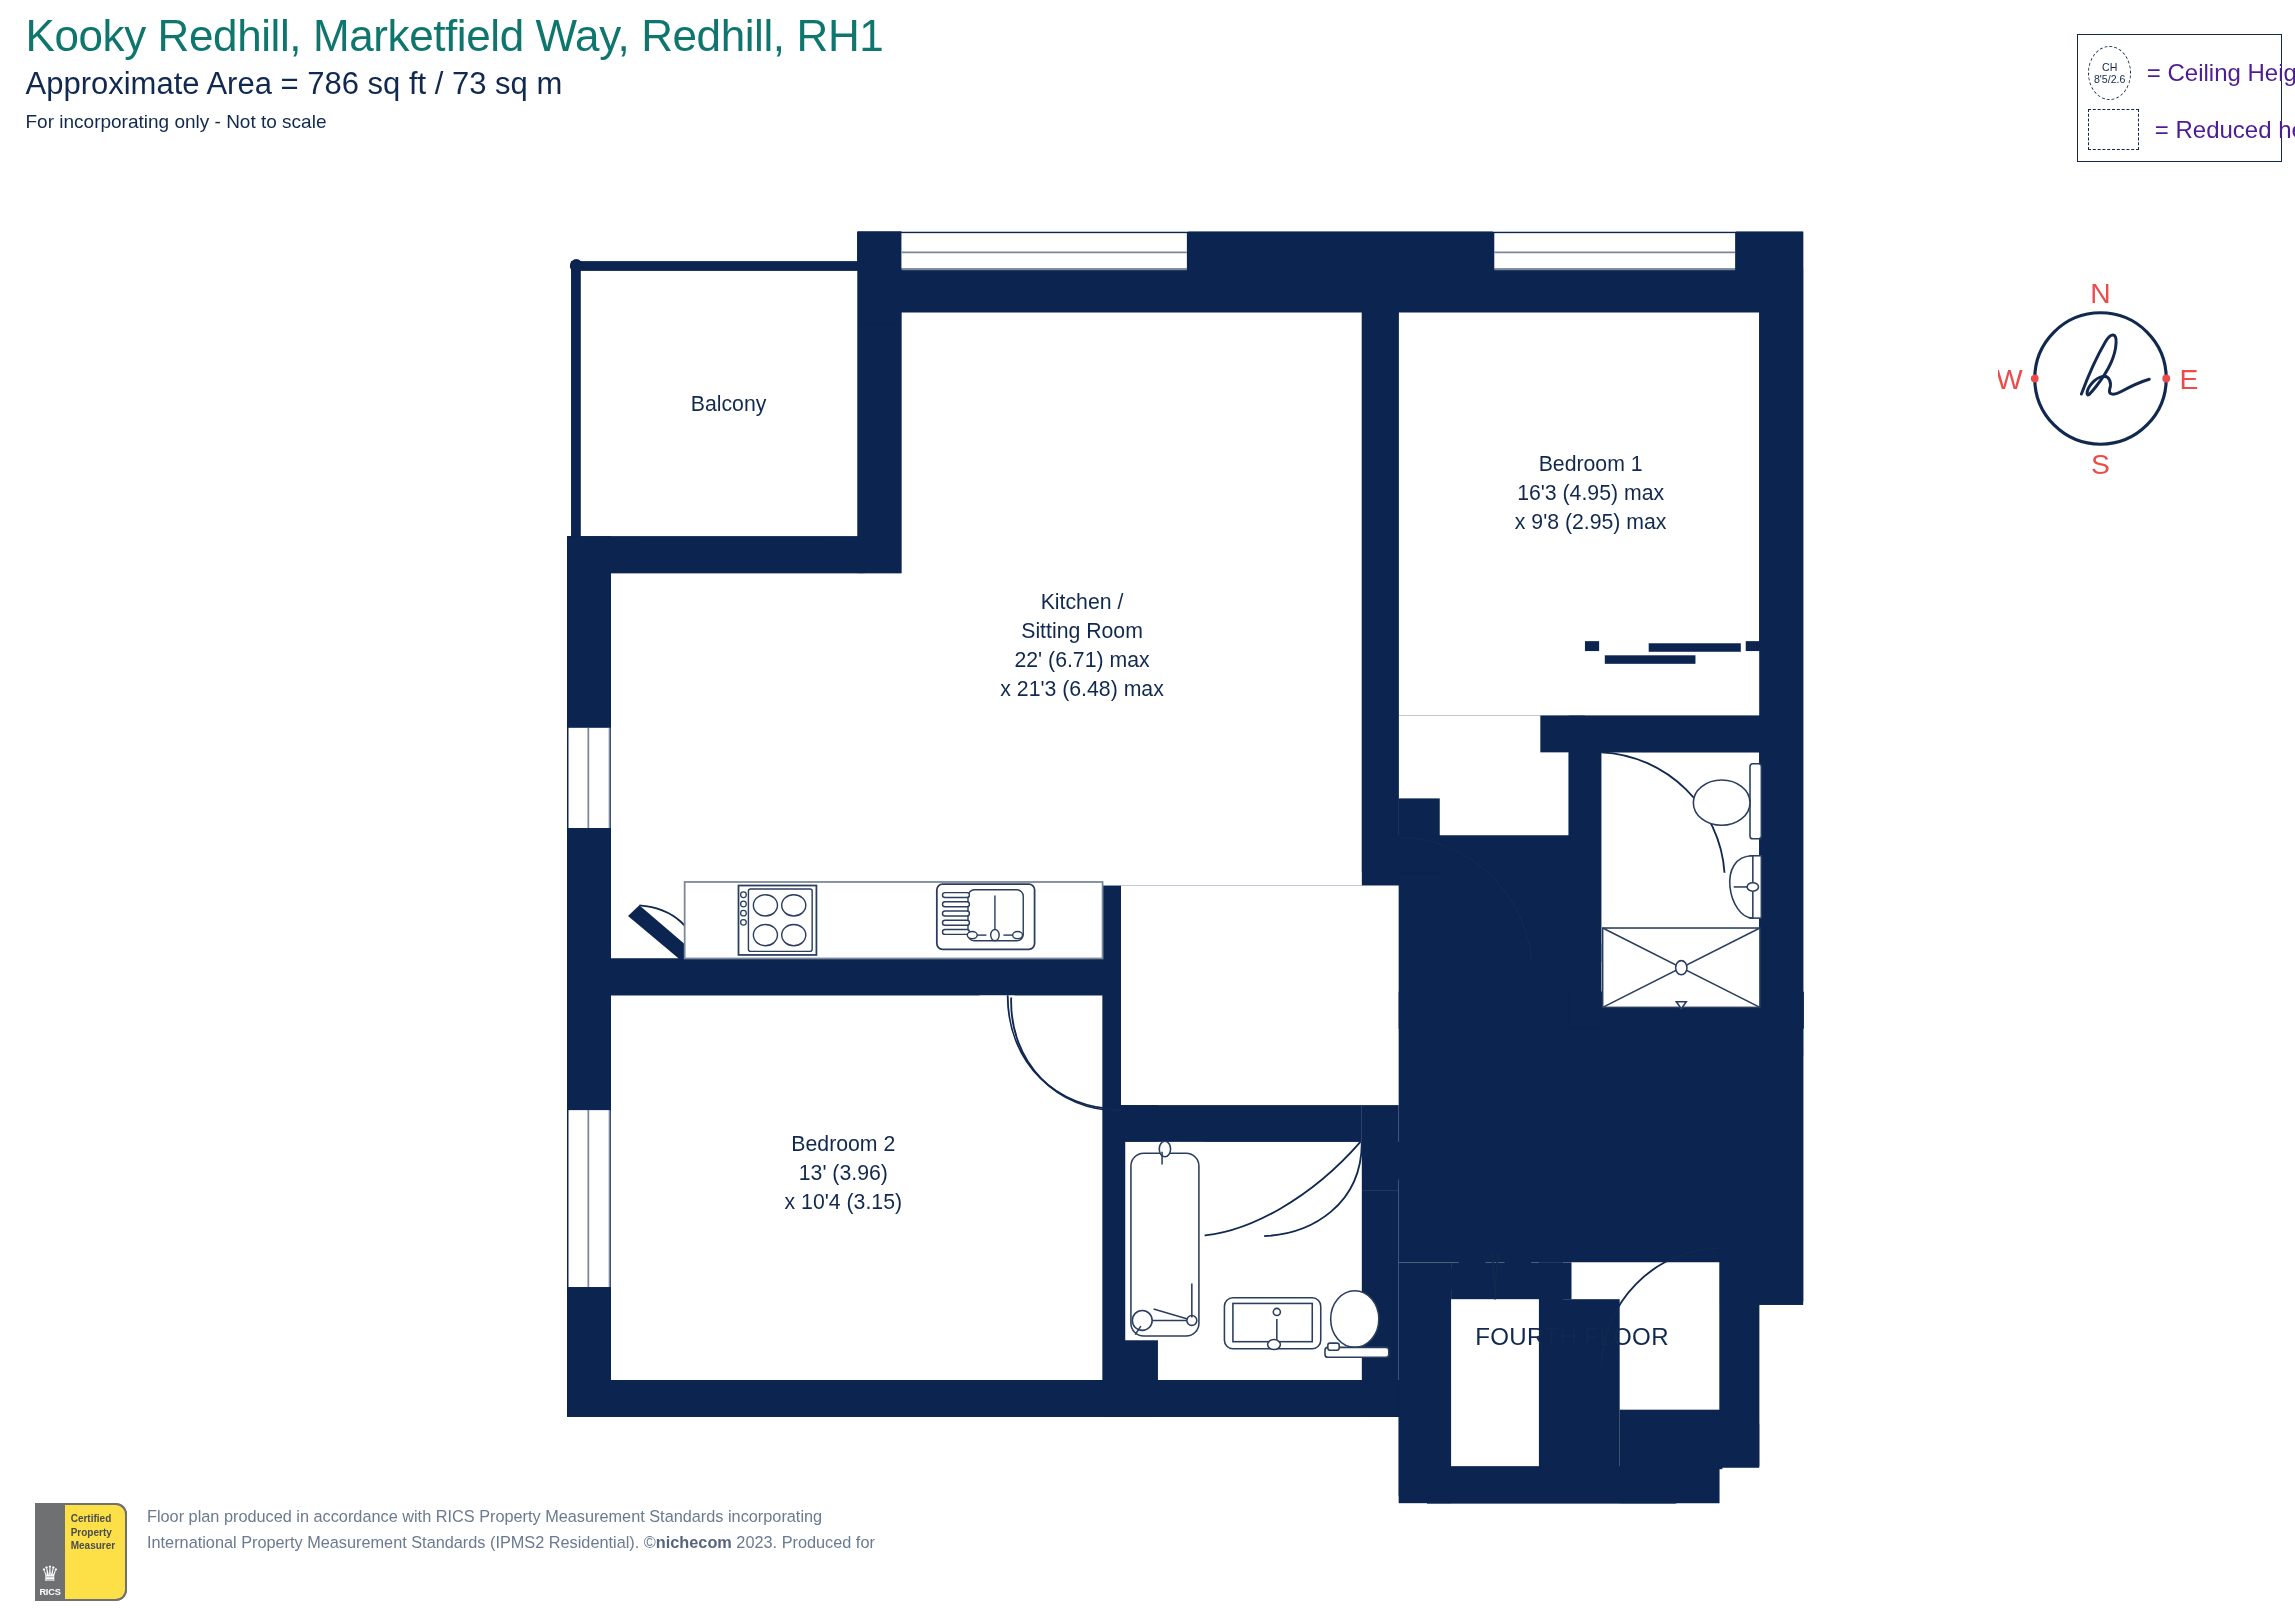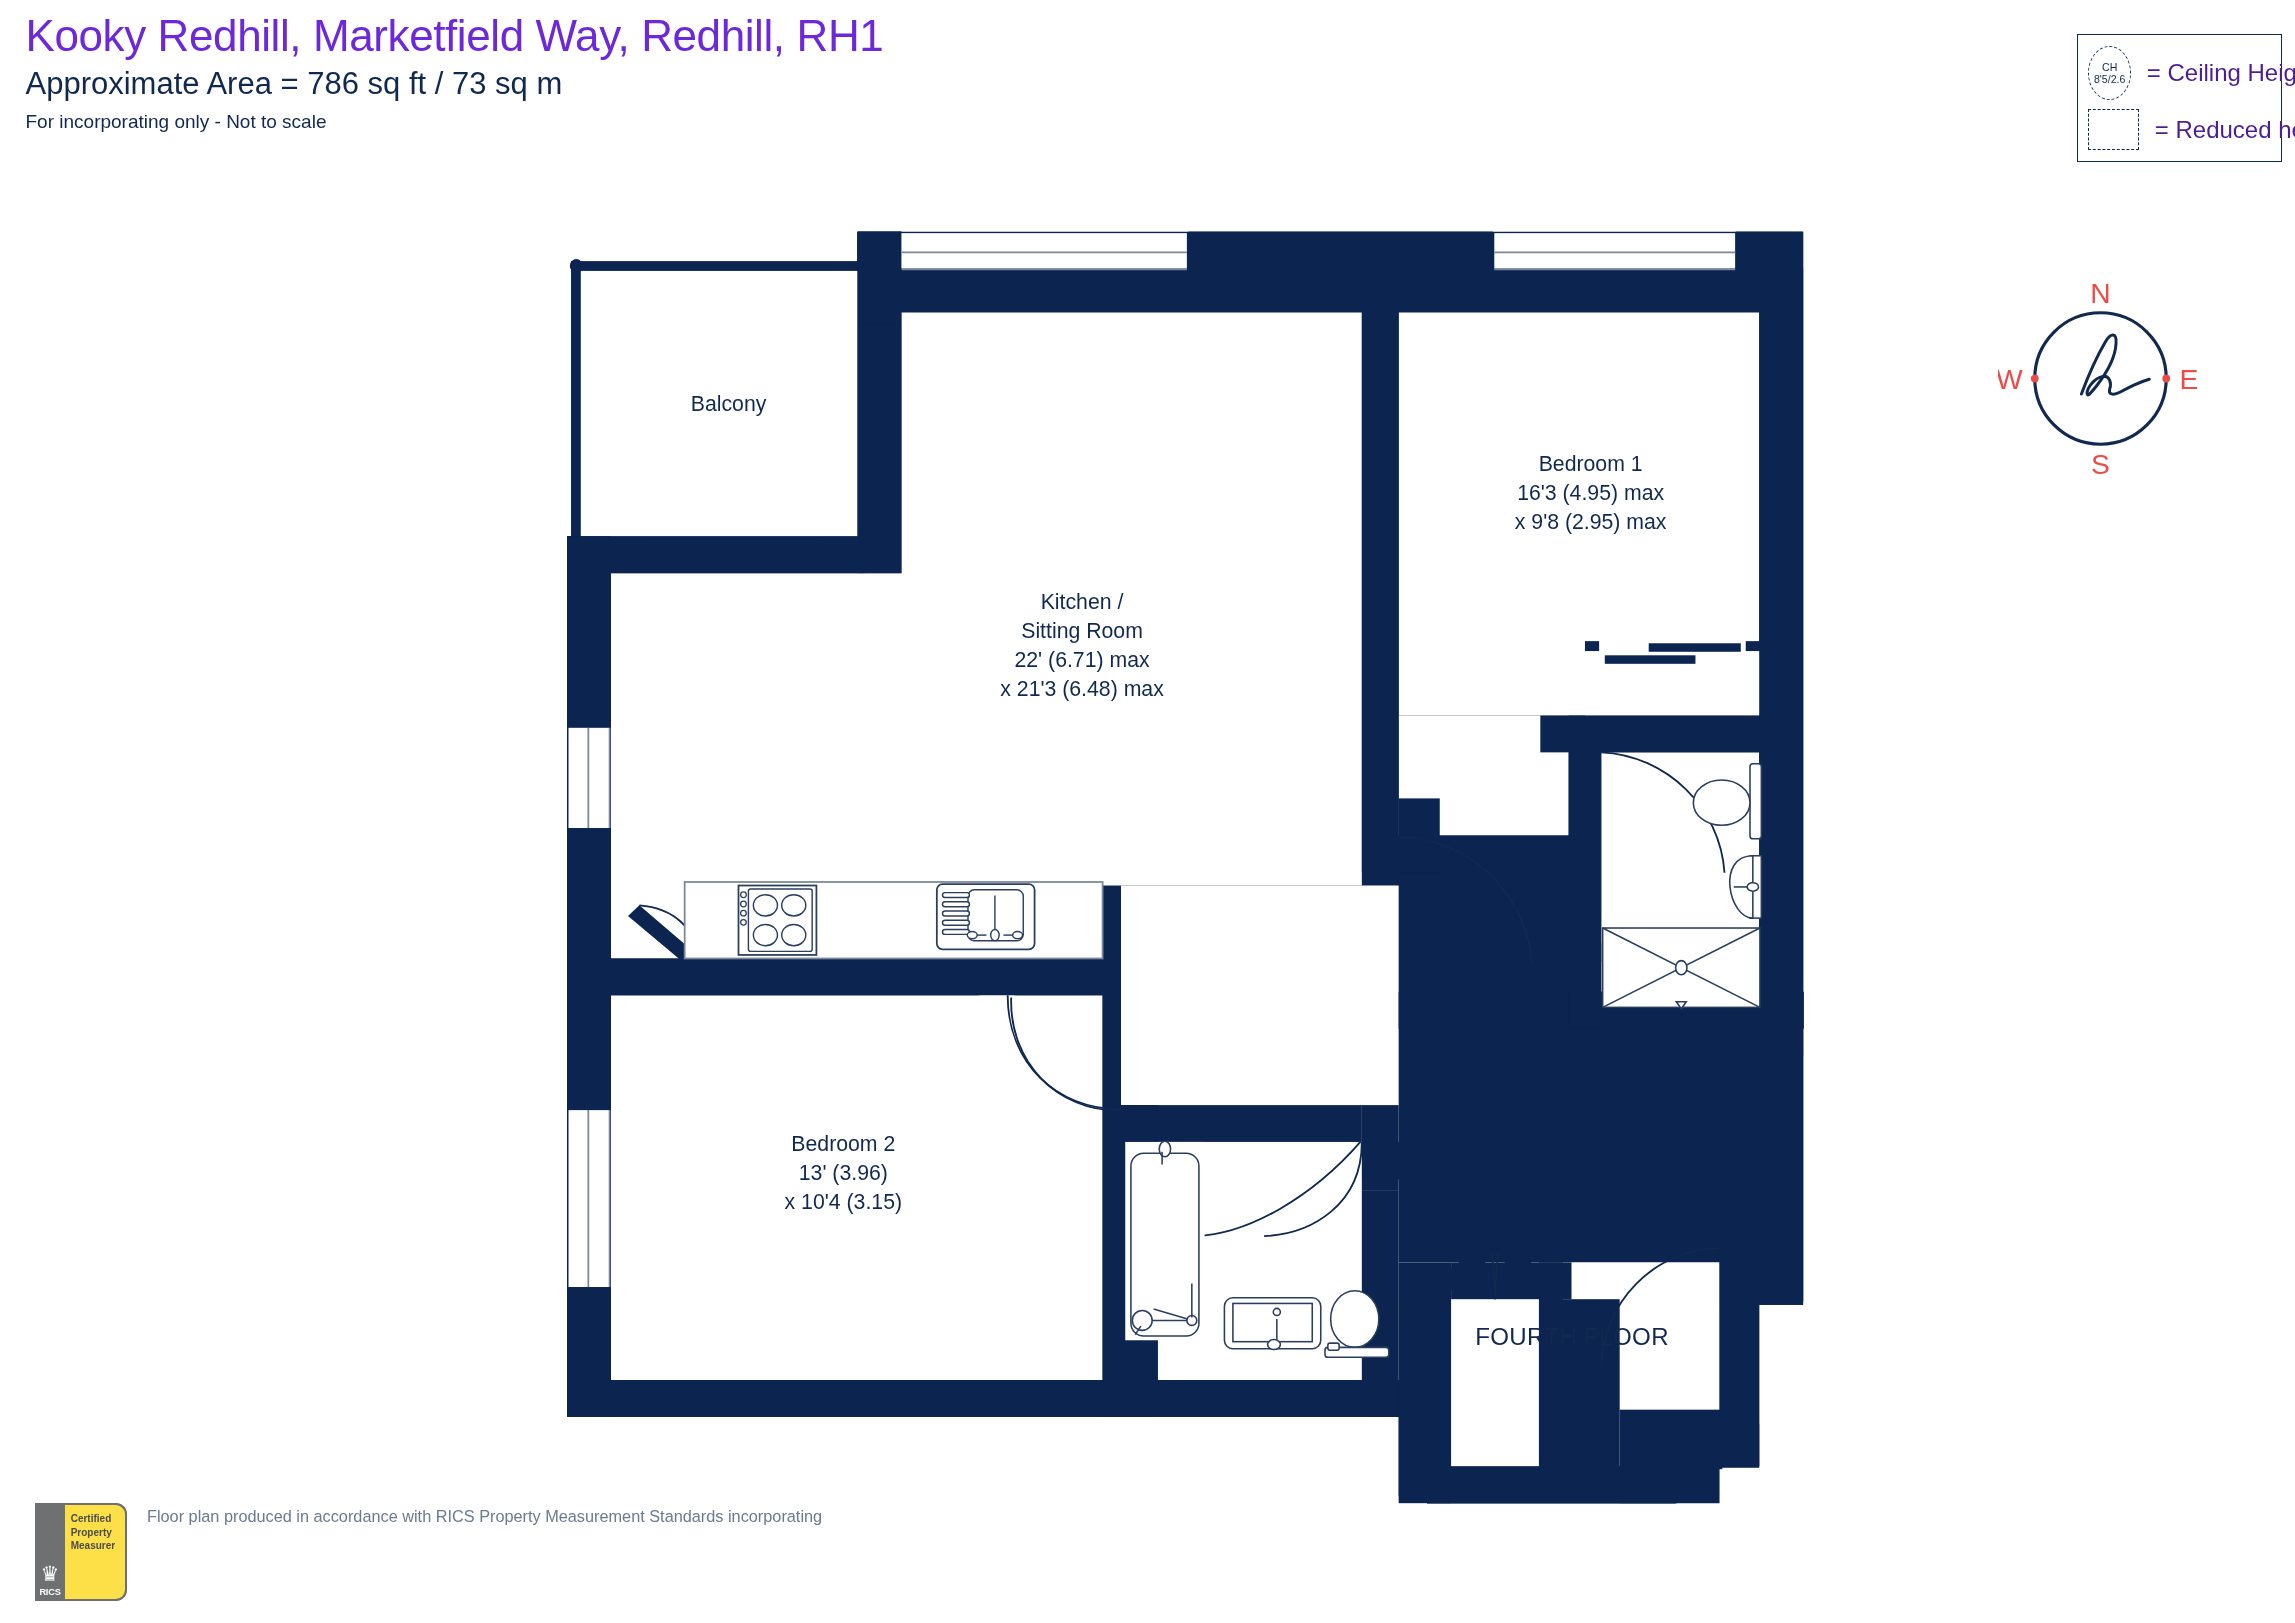--- a/index.html
+++ b/index.html
@@ -16,21 +16,21 @@
     overflow: hidden;
   }
   
   #header {
     position: absolute;
     left: 25.5px;
     top: 14px;
     width: 1204px;
   }
   #plan-title {
-    color: #6d28d9;
+    color: #0f766e;
     font-size: 44px;
     font-weight: 400;
     letter-spacing: -0.4px;
     line-height: 1.0;
     margin: 0 0 10px 0;
     white-space: nowrap;
   }
   #plan-area {
     color: #11294F;
     font-size: 31px;
@@ -634,15 +634,18 @@
       <div id="rics-word">RICS</div>
     </div>
     <div id="rics-right">
       <div>Certified</div>
       <div>Property</div>
       <div>Measurer</div>
     </div>
   </div>
   <div id="footer-text">
     <div>Floor plan produced in accordance with RICS Property Measurement Standards incorporating</div>
+    <div>
+      <span>International Property Measurement Standards (IPMS2 Residential).  ©</span><span class="nb">nichecom</span><span> 2023.   Produced for</span>
+    </div>
   </div>
 </div>
 
 
 </body></html>

